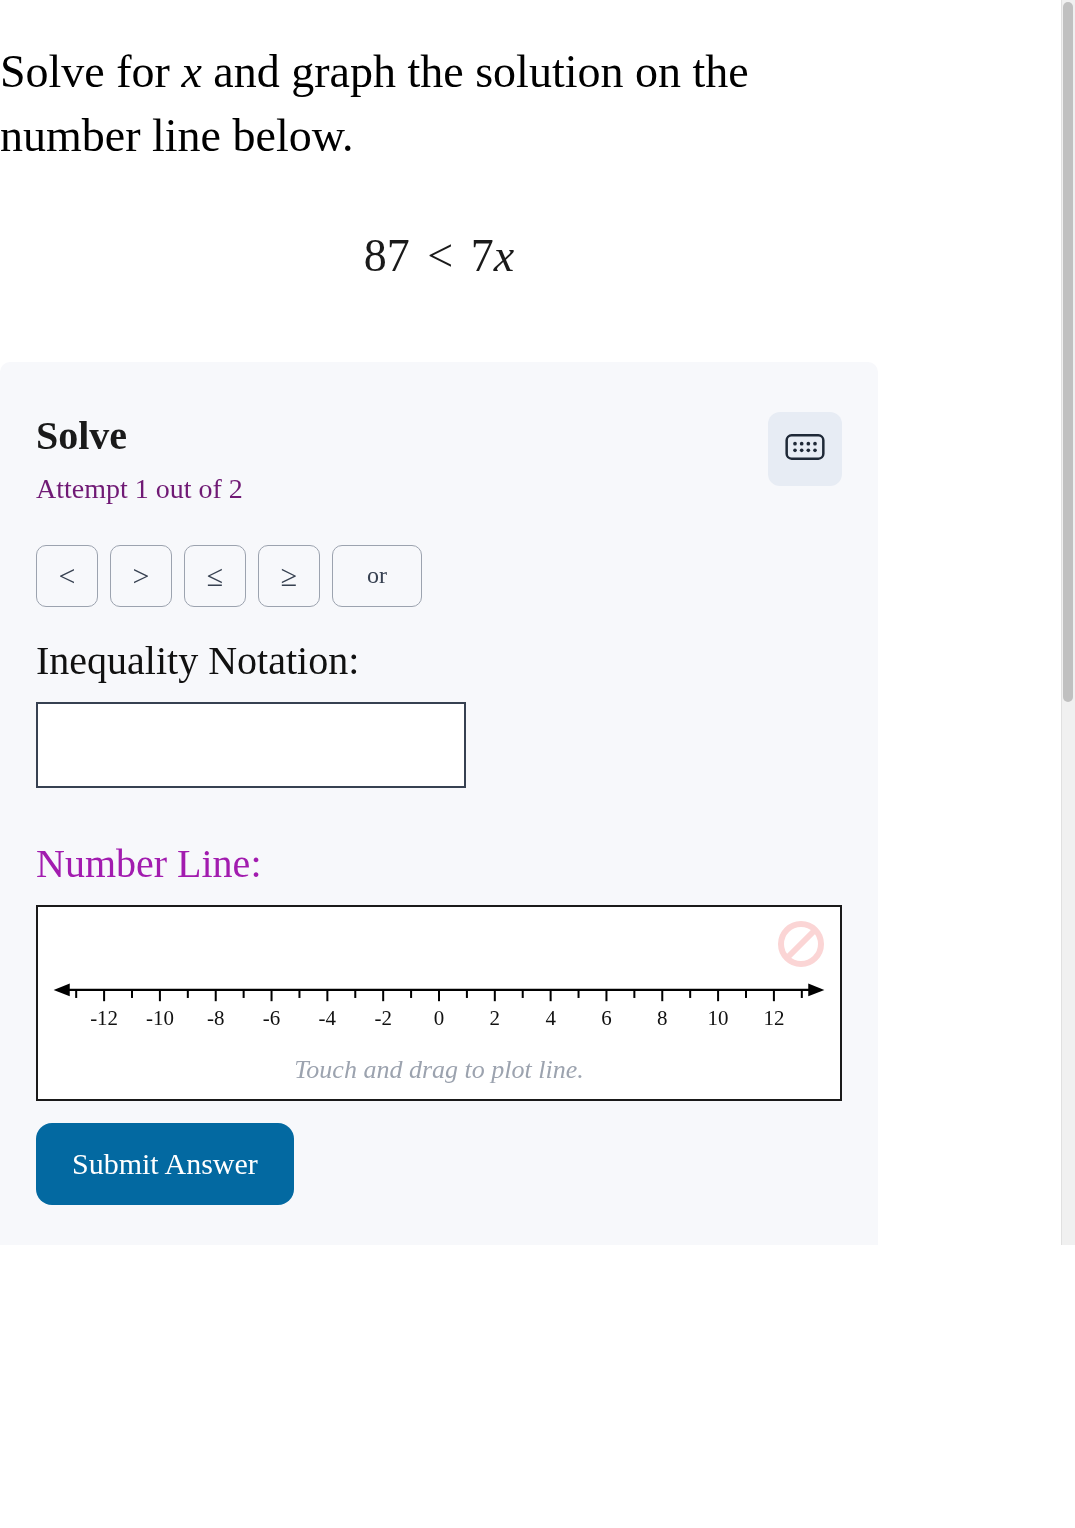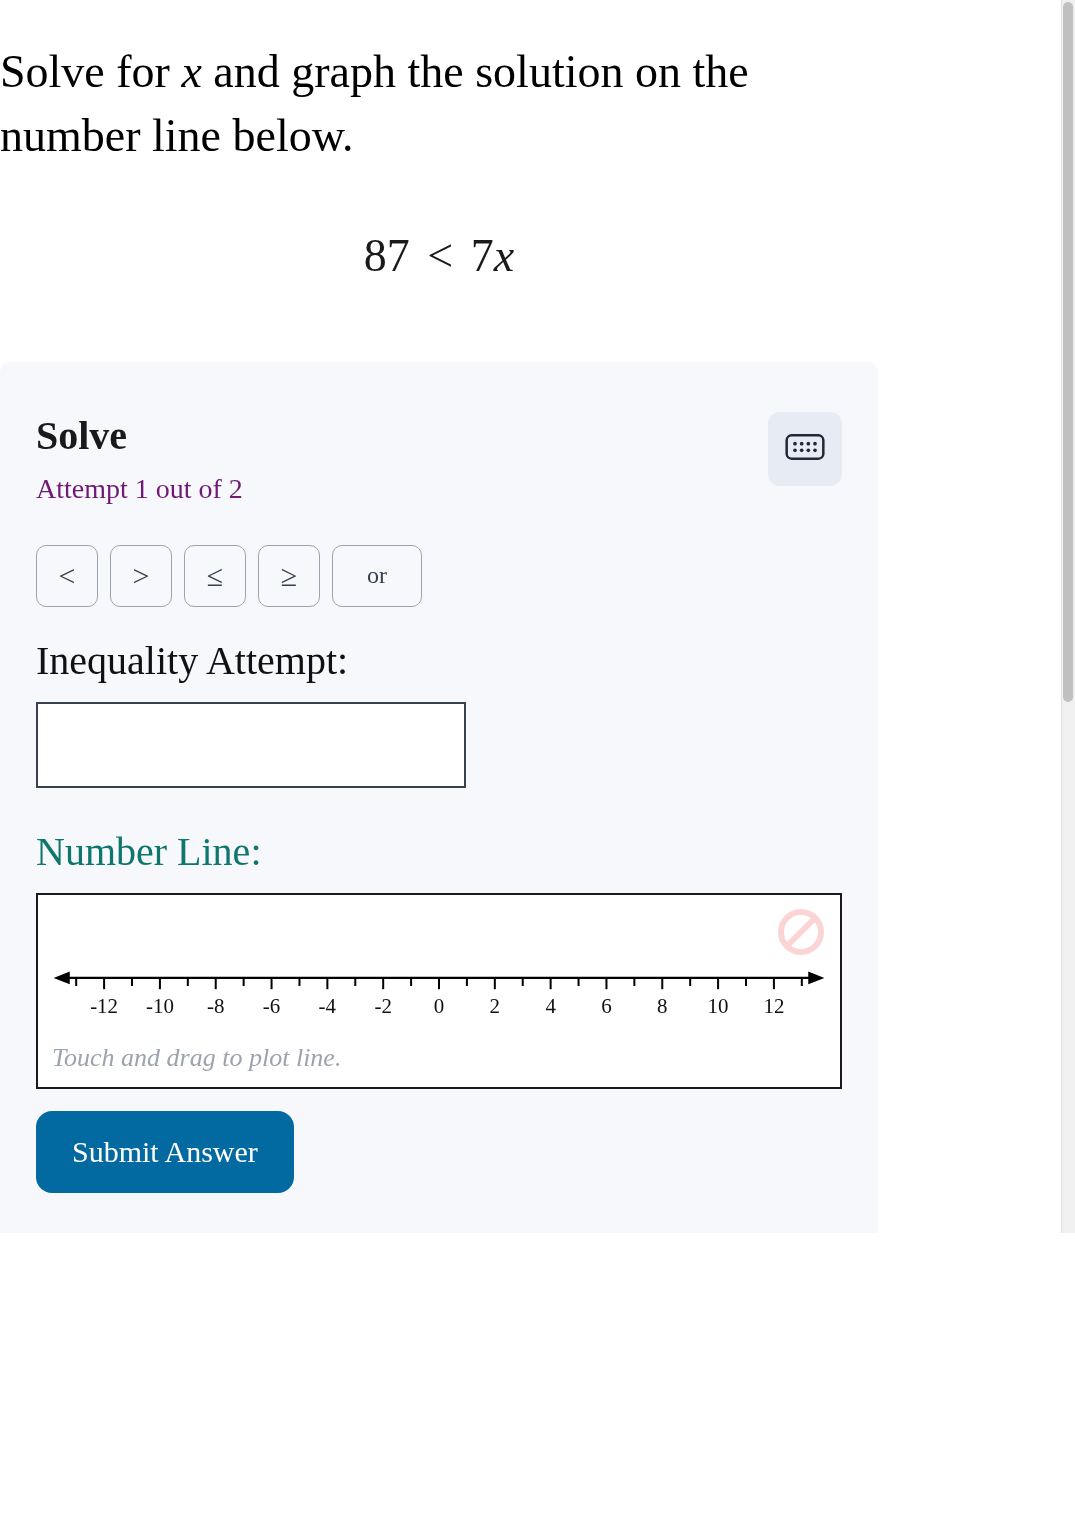--- a/index.html
+++ b/index.html
@@ -109,41 +109,42 @@
       height: 86px;
       border: 2px solid #374151;
       background: #fff;
       margin-top: 18px;
       font-size: 30px;
       padding: 0 12px;
       font-family: Georgia, serif;
     }
     .number-line-label {
       font-size: 40px;
-      color: #0f766e;
-      margin-top: 40px;
+      color: #a21caf;
+      margin-top: 52px;
     }
     .nl-container {
       border: 2px solid #1a1a1a;
       background: #fff;
       margin-top: 18px;
       padding: 20px 14px 14px;
       position: relative;
     }
     .clear-icon {
       position: absolute;
       top: 12px;
       right: 14px;
       width: 50px;
       height: 50px;
       cursor: pointer;
     }
     .clear-icon svg { width: 50px; height: 50px; }
     .nl-svg { width: 100%; height: 90px; display: block; margin-top: 30px; }
     .nl-hint {
+      text-align: center;
       font-size: 26px;
       color: #9ca3af;
       font-style: italic;
       margin-top: 8px;
       font-family: Georgia, serif;
     }
     .submit-btn {
       background: #0369a1;
       color: #fff;
       font-size: 30px;
@@ -194,21 +195,21 @@
     </div>
 
     <div class="symbol-row">
       <div class="sym-btn">&lt;</div>
       <div class="sym-btn">&gt;</div>
       <div class="sym-btn">≤</div>
       <div class="sym-btn">≥</div>
       <div class="sym-btn or">or</div>
     </div>
 
-    <div class="section-label">Inequality Attempt:</div>
+    <div class="section-label">Inequality Notation:</div>
     <input class="notation-input" type="text" value="" style="">
 
     <div class="number-line-label">Number Line:</div>
 
     <div class="nl-container">
       <div class="clear-icon">
         <span>
           <svg viewBox="0 0 50 50">
             <circle cx="25" cy="25" r="20" fill="none" stroke="#fbd5d5" stroke-width="6"></circle>
             <line x1="12" y1="38" x2="38" y2="12" stroke="#fbd5d5" stroke-width="6"></line>

